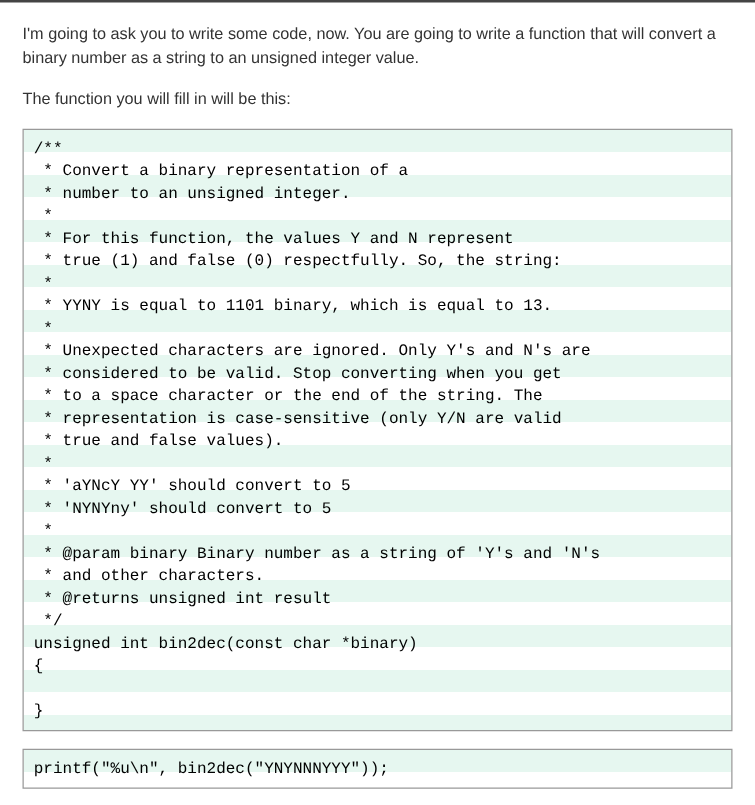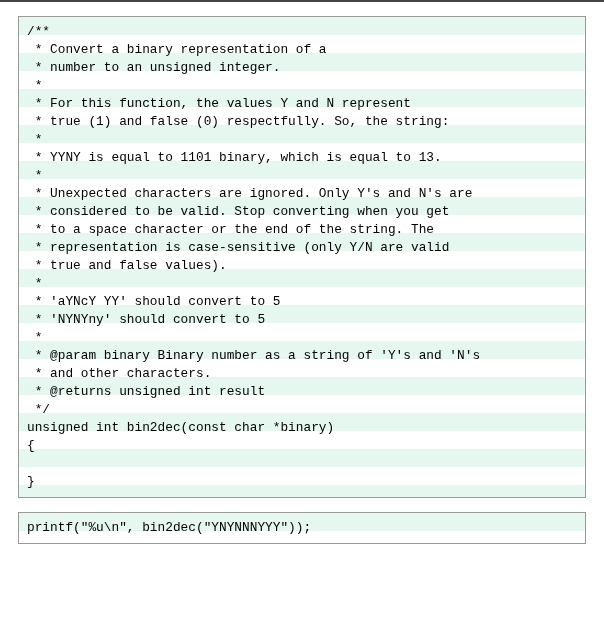--- a/index.html
+++ b/index.html
@@ -37,21 +37,23 @@
       #ffffff 18px,
       #ffffff 36px
     );
   }
 </style>
 </head>
 <body>
 
 <div class="page">
 
+  <p class="para">I'm going to ask you to write some code, now. You are going to write a function that will convert a binary number as a string to an unsigned integer value.</p>
 
+  <p class="para">The function you will fill in will be this:</p>
 
   <pre class="codeblock">/**
  * Convert a binary representation of a
  * number to an unsigned integer.
  *
  * For this function, the values Y and N represent
  * true (1) and false (0) respectfully. So, the string:
  *
  * YYNY is equal to 1101 binary, which is equal to 13.
  *

